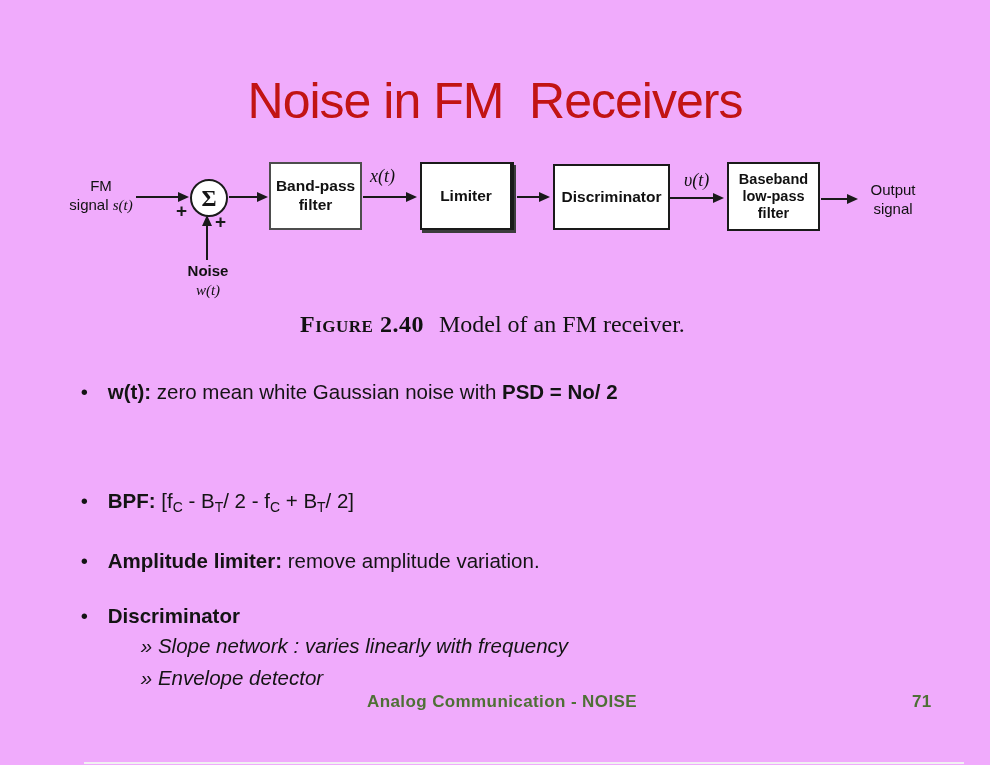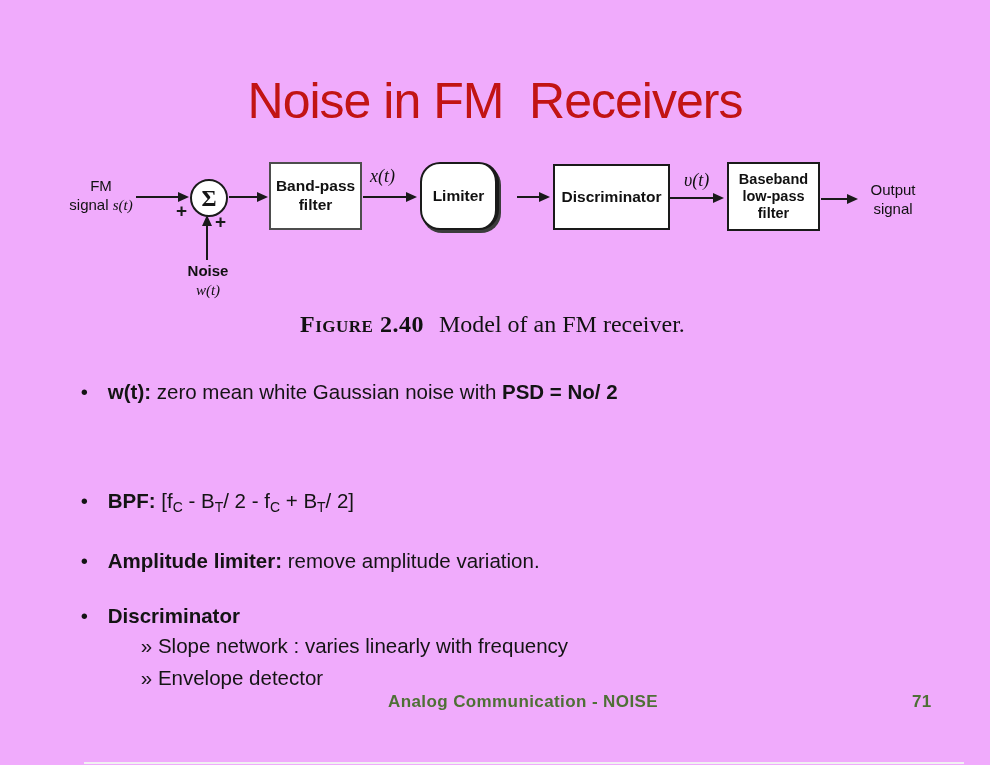--- a/index.html
+++ b/index.html
@@ -34,21 +34,21 @@
   .sigma { font-family:"Liberation Serif", serif; font-size:23px; font-weight:bold; line-height:1; }
   .plus  { position:absolute; font-size:19px; font-weight:bold; color:var(--color-ink,#1a1a1a); line-height:1; }
 
   .box {
     position:absolute; box-sizing:border-box; background:#fff; color:#111;
     border:2px solid var(--color-ink,#1a1a1a);
     display:flex; flex-direction:column; align-items:center; justify-content:center;
     text-align:center; font-weight:bold; font-size:15.5px; line-height:1.2;
   }
   .box-bpf      { left:269px; top:162px; width:93px;  height:68px; border-color:#4d4d4d; }
-  .box-limiter  { left:420px; top:162px; width:79px;  height:68px; border-right-width:4px; box-shadow:2px 3px 0 #3c3c3c;border-radius:20px; }
+  .box-limiter  { left:420px; top:162px; width:94px;  height:68px; border-right-width:4px; box-shadow:2px 3px 0 #3c3c3c; }
   .box-disc     { left:553px; top:164px; width:117px; height:66px; }
   .box-baseband { left:727px; top:162px; width:93px;  height:69px; font-size:14.5px; line-height:1.15;text-align:center; }
 
   .lbl { position:absolute; font-size:15px; line-height:1.25; text-align:center; color:#111; }
   .lbl-src   { left:62px;  top:177px; width:78px; }
   .lbl-noise { left:179px; top:262px; width:58px; }
   .lbl-noise .name { font-weight:bold; }
   .lbl-out   { left:862px; top:181px; width:62px; }
   .var { font-family:"Liberation Serif", serif; font-style:italic; }
   .siglbl { position:absolute; font-family:Liberation Serif, serif; font-style:italic;
@@ -57,33 +57,33 @@
   .siglbl-v { left:684px; top:170px; }
 
   
   .caption { position:absolute; left:300px; top:311px;
              font-family:"Liberation Serif", serif; font-size:24px; color:#111; }
   .fig-label { font-weight:bold; font-variant:small-caps; letter-spacing:0.5px; margin-right:15px; }
 
   
   .bullet-line { position:absolute; left:58px; font-size:20.5px; color:#141414; white-space:pre; }
   .bullet-line .marker { display:inline-block; width:27px; }
-  .sub-line { position:absolute; left:118px; font-size:20.5px; color:#141414; white-space:pre; }
+  .sub-line { position:absolute; left:118px; font-size:20.5px; color:#141414; white-space:pre;font-style:italic; }
   .b { font-weight:bold; }
   .sub { font-size:0.68em; vertical-align:-0.3em; letter-spacing:0; }
   .t-b1 { top:356px; } .t-b2 { top:412px; } .t-b3 { top:465px; }
   .t-b4 { top:525px; } .t-b5 { top:580px; }
   .t-s1 { top:610px; } .t-s2 { top:642px; }
 
   
   .footer-left, .footer-page {
     position:absolute; top:692px; font-size:17px; font-weight:bold;
     letter-spacing:0.4px; color:var(--color-footer,#4e7036);
   }
-  .footer-left { left:388px; }
+  .footer-left { left:367px; }
   .footer-page { left:912px; }
 
   
   .bottom-artifact { position:absolute; left:84px; bottom:1px; width:880px; height:2px;
                      background:#f1f1f1; }
 </style>
 </head>
 <body>
 
 <div class="slide">

